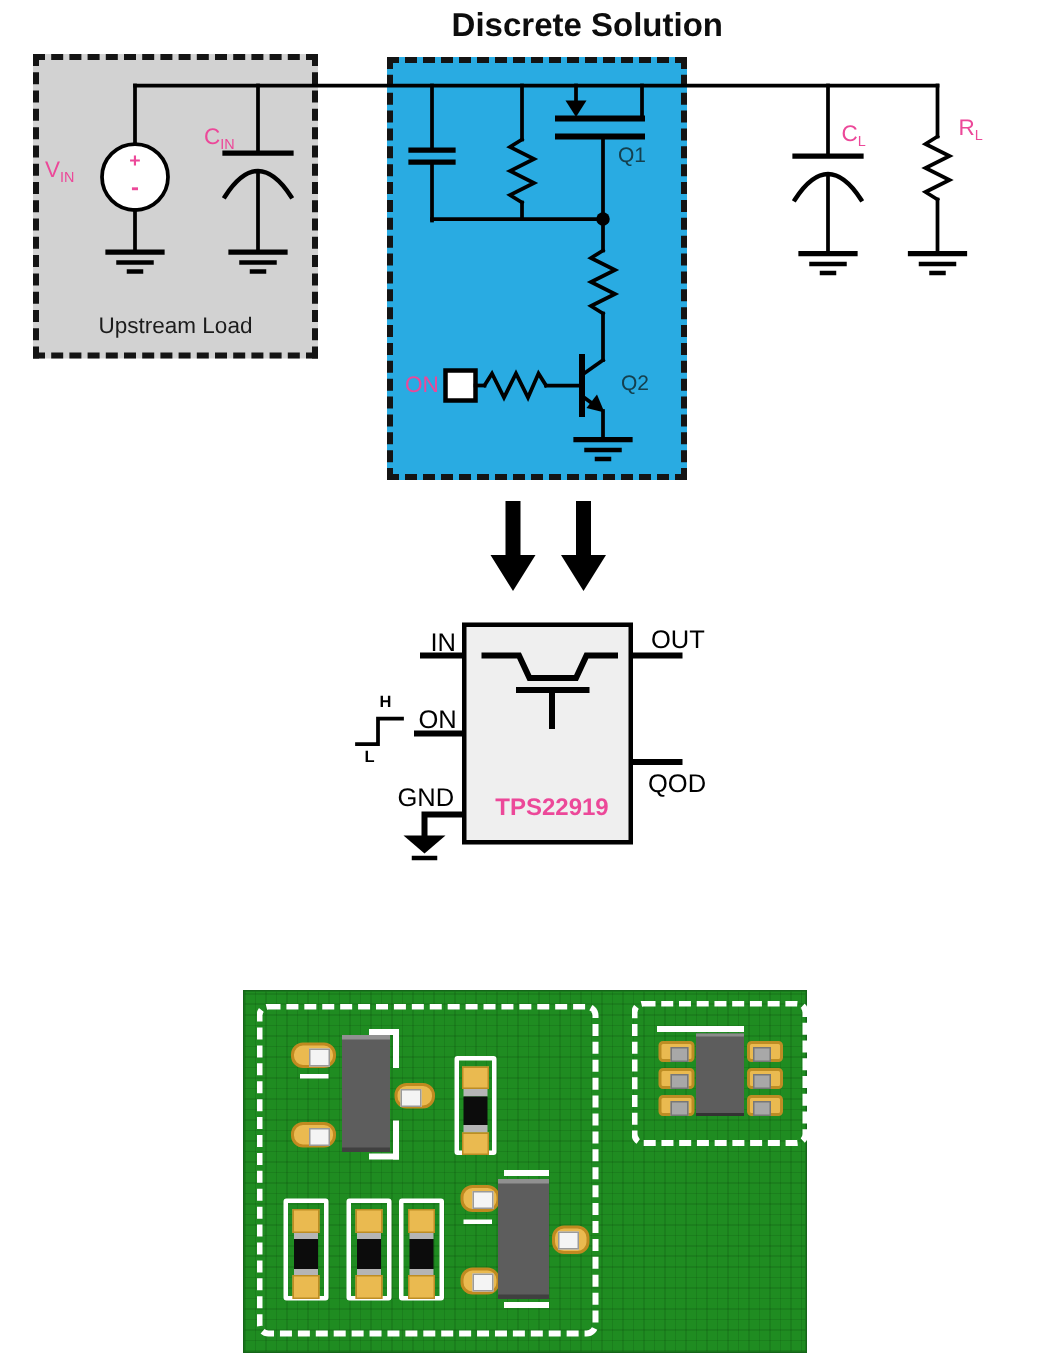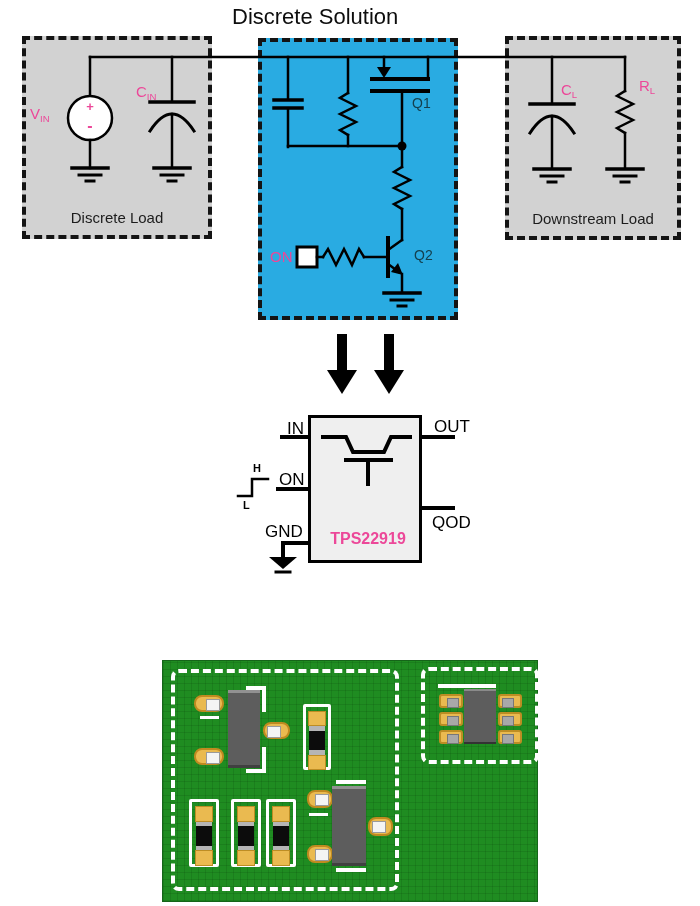--- a/index.html
+++ b/index.html
@@ -1,20 +1,20 @@
 <!DOCTYPE html>
 <html><head>
 <meta charset="utf-8">
 <style>
   html,body{margin:0;padding:0;background:#fff;}
   #canvas{position:relative;width:700px;height:906px;background:#ffffff;overflow:hidden;
           font-family:"Liberation Sans",sans-serif;}
   .lbl{position:absolute;color:#ec4899;font-size:15px;line-height:1.05;white-space:nowrap;}
   .sub{font-size:64%;vertical-align:-3px;}
-  .title{position:absolute;font-weight:normal;font-size:22px;color:#0d0d0d;text-align:left;letter-spacing:0px;}
+  .title{position:absolute;font-weight:bold;font-size:22px;color:#0d0d0d;text-align:right;letter-spacing:0px;}
   .loadbox{position:absolute;background:#d2d2d2;border:4px dashed #141414;box-sizing:border-box;}
   .bluebox{position:absolute;background:#29abe2;border:4px dashed #141414;box-sizing:border-box;}
   .caption{position:absolute;left:0;right:0;bottom:9px;text-align:center;font-size:15px;color:#1c1c1c;}
   .icbox{position:absolute;left:308px;top:415px;width:114px;height:148px;background:#efefef;
          border:3px solid #000;box-sizing:border-box;}
   .pinlbl{position:absolute;font-size:17px;color:#000;}
   .wavelbl{position:absolute;font-size:11px;font-weight:bold;color:#000;}
   svg{position:absolute;left:0;top:0;z-index:5;}
   .toplayer{z-index:6;}
   
@@ -37,28 +37,25 @@
   .chippad{position:absolute;background:#eaba50;border:1px solid #bd8d24;box-sizing:border-box;}
   .chipband{position:absolute;background:#b5b5b5;}
   .chipblack{position:absolute;background:#0c0c0c;}
 </style>
 </head>
 <body>
 
 <div id="canvas">
 
   <div class="loadbox" style="left:22px;top:36px;width:190px;height:203px;">
-    <div class="caption">Discrete Load</div>
+    <div class="caption">Upstream Load</div>
   </div>
 
   <div class="bluebox" style="left:258px;top:38px;width:200px;height:282px;"></div>
 
-  <div class="loadbox" style="left:505px;top:36px;width:176px;height:204px;">
-    <div class="caption">Downstream Load</div>
-  </div>
 
   <div class="icbox"></div>
 
   <svg width="700" height="640" viewBox="0 0 700 640">
     <g stroke="#000" stroke-width="2.5" fill="none" stroke-linecap="square">
 
       <path d="M90,57 H625"></path>
 
       <g>
         <path d="M90,57 V96"></path>

